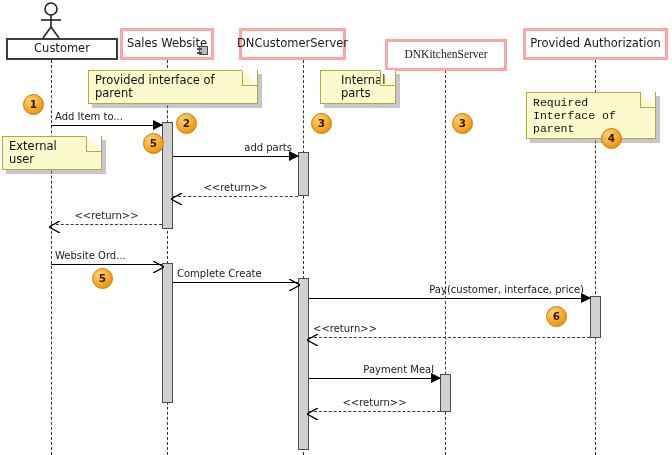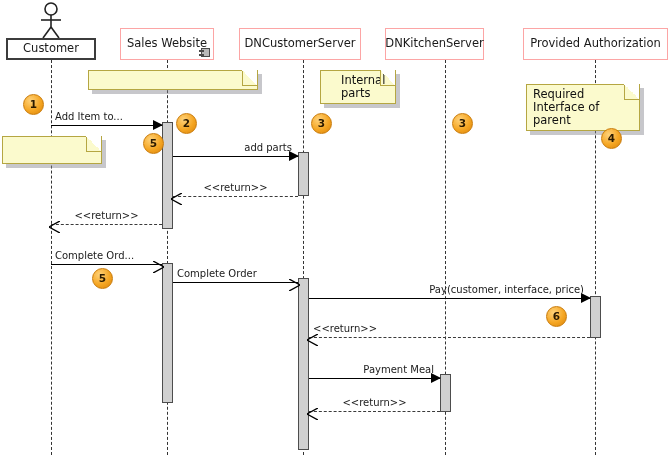--- a/index.html
+++ b/index.html
@@ -20,21 +20,21 @@
   .lifeline {
     position: absolute;
     width: 0;
     border-left: 1px dashed #333333;
   }
 
   
   .head {
     position: absolute;
     box-sizing: border-box;
-    border: 1px solid #fca5a5;
+    border: 3px solid #fca5a5;
     background: #ffffff;
     color: #1a1a1a;
     font-size: 11.5px;
     line-height: 1;
     display: flex;
     align-items: center;
     justify-content: center;
     text-align: center;
     white-space: nowrap;
   }
@@ -229,28 +229,28 @@
         <div class="head-open-l"><svg width="11" height="12" viewBox="0 0 11 12">
             <polyline points="11,0 0,6 11,12" fill="none" stroke="#000" stroke-width="1.4"></polyline>
           </svg></div>
         <div class="label center">&lt;&lt;return&gt;&gt;</div>
       </div>
       <div class="msg" style="left: 51px; top: 264px; width: 111px;">
         <div class="line"></div>
         <div class="head-open-r"><svg width="11" height="12" viewBox="0 0 11 12">
             <polyline points="0,0 11,6 0,12" fill="none" stroke="#000" stroke-width="1.4"></polyline>
           </svg></div>
-        <div class="label left">Complete Ord...</div>
+        <div class="label left">Website Ord...</div>
       </div>
       <div class="msg" style="left: 173px; top: 282px; width: 125px;">
         <div class="line"></div>
         <div class="head-open-r"><svg width="11" height="12" viewBox="0 0 11 12">
             <polyline points="0,0 11,6 0,12" fill="none" stroke="#000" stroke-width="1.4"></polyline>
           </svg></div>
-        <div class="label left">Complete Order</div>
+        <div class="label left">Complete Create</div>
       </div>
       <div class="msg" style="left: 309px; top: 298px; width: 281px;">
         <div class="line"></div>
         <div class="head-solid-r"></div>
         <div class="label right">Pay(customer, interface, price)</div>
       </div>
       <div class="msg dashed" style="left: 309px; top: 337px; width: 281px;">
         <div class="line"></div>
         <div class="head-open-l"><svg width="11" height="12" viewBox="0 0 11 12">
             <polyline points="11,0 0,6 11,12" fill="none" stroke="#000" stroke-width="1.4"></polyline>
@@ -271,42 +271,42 @@
       </div>
     </div>
   <div id="heads">
       <div class="actor" style="left: 36px; top: 2px;"><svg width="30" height="36" viewBox="0 0 30 36">
           <circle cx="15" cy="7" r="6" fill="#ffffff" stroke="#222" stroke-width="1.6"></circle>
           <line x1="15" y1="13" x2="15" y2="25" stroke="#222" stroke-width="1.6"></line>
           <line x1="5" y1="18" x2="25" y2="18" stroke="#222" stroke-width="1.6"></line>
           <line x1="15" y1="25" x2="7" y2="36" stroke="#222" stroke-width="1.6"></line>
           <line x1="15" y1="25" x2="23" y2="36" stroke="#222" stroke-width="1.6"></line>
         </svg></div>
-      <div class="head actor-head" style="left: 6px; top: 38px; width: 90px; height: 22px;">
+      <div class="head actor-head" style="left: 6px; top: 38px; width: 112px; height: 22px;">
         <span class="head-label">Customer</span>
       </div>
       <div class="head" style="left: 120px; top: 28px; width: 94px; height: 32px;">
         <span class="head-label">Sales Website</span>
         <span class="comp-icon"></span>
       </div>
-      <div class="head" style="left: 239px; top: 28px; width: 122px; height: 32px;">
+      <div class="head" style="left: 239px; top: 28px; width: 107px; height: 32px;">
         <span class="head-label">DNCustomerServer</span>
       </div>
-      <div class="head" style="left: 385px; top: 28px; width: 99px; height: 32px;">
+      <div class="head" style="left: 385px; top: 39px; width: 122px; height: 32px; font-family: Liberation Serif, serif;">
         <span class="head-label">DNKitchenServer</span>
       </div>
       <div class="head" style="left: 523px; top: 28px; width: 145px; height: 32px;">
         <span class="head-label">Provided Authorization</span>
       </div>
     </div>
   <div id="notes">
-      <div class="note" style="left: 88px; top: 70px; width: 170px; min-height: 20px;"><span class="fold"></span></div>
+      <div class="note" style="left: 88px; top: 70px; width: 170px; min-height: 20px;"><span class="fold"></span><span>Provided interface of parent</span></div>
       <div class="note" style="left: 320px; top: 70px; width: 76px; min-height: 20px; padding-left: 20px;"><span class="fold"></span><span>Internal parts</span></div>
-      <div class="note" style="left: 526px; top: 84px; width: 114px; min-height: 34px;"><span class="fold"></span><span>Required Interface of parent</span></div>
-      <div class="note" style="left: 2px; top: 136px; width: 100px; min-height: 28px;"><span class="fold"></span></div>
+      <div class="note" style="left: 526px; top: 92px; width: 130px; min-height: 34px; font-family: Liberation Mono, monospace;"><span class="fold"></span><span>Required Interface of parent</span></div>
+      <div class="note" style="left: 2px; top: 136px; width: 100px; min-height: 28px;"><span class="fold"></span><span>External user</span></div>
     </div>
   <div id="badges">
       <div class="badge" style="left: 23px; top: 94px;">1</div>
       <div class="badge" style="left: 176px; top: 113px;">2</div>
       <div class="badge" style="left: 311px; top: 113px;">3</div>
       <div class="badge" style="left: 452px; top: 113px;">3</div>
       <div class="badge" style="left: 601px; top: 128px;">4</div>
       <div class="badge" style="left: 143px; top: 133px;">5</div>
       <div class="badge" style="left: 92px; top: 268px;">5</div>
       <div class="badge" style="left: 546px; top: 306px;">6</div>

